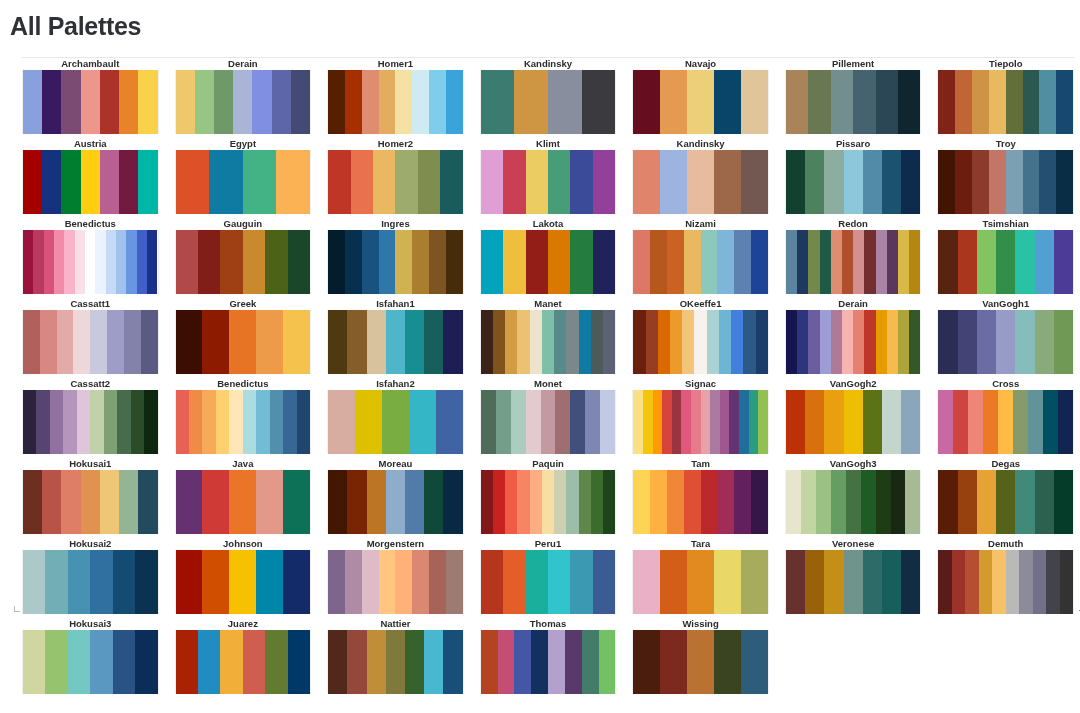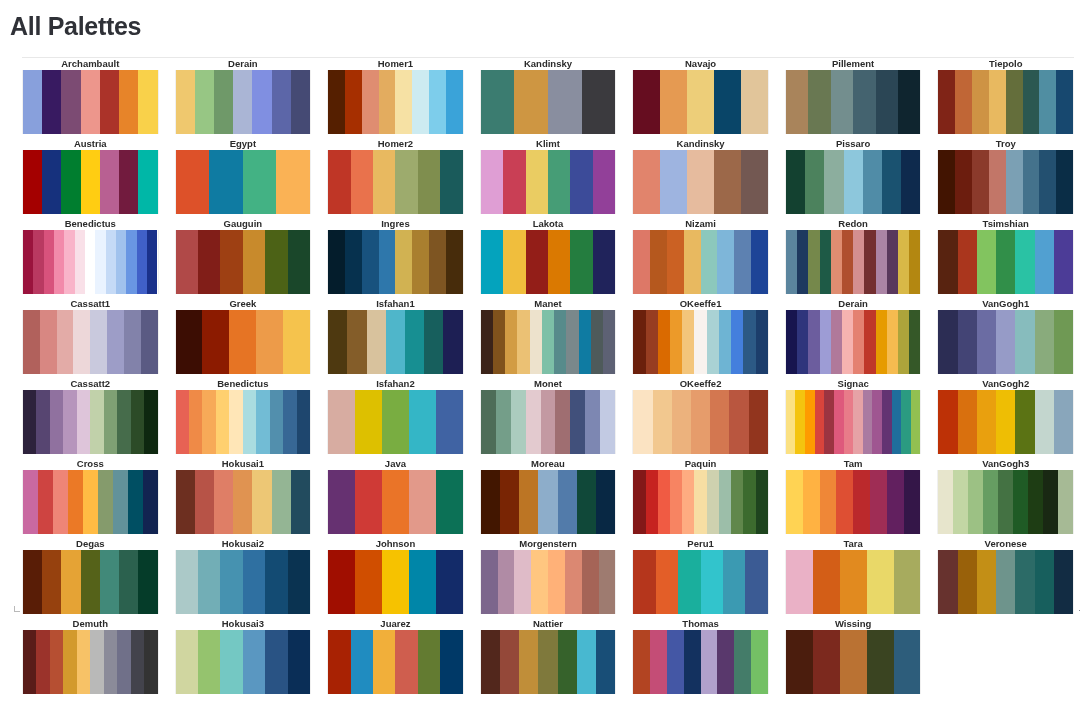--- a/index.html
+++ b/index.html
@@ -494,32 +494,20 @@
         <div class="swatch-strip">
           <div class="swatch" style="background-color: rgb(78, 109, 88);"></div>
           <div class="swatch" style="background-color: rgb(116, 158, 137);"></div>
           <div class="swatch" style="background-color: rgb(171, 204, 190);"></div>
           <div class="swatch" style="background-color: rgb(227, 202, 207);"></div>
           <div class="swatch" style="background-color: rgb(195, 153, 162);"></div>
           <div class="swatch" style="background-color: rgb(159, 110, 113);"></div>
           <div class="swatch" style="background-color: rgb(65, 80, 123);"></div>
           <div class="swatch" style="background-color: rgb(125, 135, 178);"></div>
           <div class="swatch" style="background-color: rgb(194, 202, 227);"></div>
-        </div>
-      </div>
-      <div class="palette-cell">
-        <div class="palette-name">OKeeffe2</div>
-        <div class="swatch-strip">
-          <div class="swatch" style="background-color: rgb(251, 227, 194);"></div>
-          <div class="swatch" style="background-color: rgb(242, 200, 143);"></div>
-          <div class="swatch" style="background-color: rgb(236, 178, 125);"></div>
-          <div class="swatch" style="background-color: rgb(230, 156, 107);"></div>
-          <div class="swatch" style="background-color: rgb(211, 119, 80);"></div>
-          <div class="swatch" style="background-color: rgb(185, 86, 63);"></div>
-          <div class="swatch" style="background-color: rgb(146, 53, 30);"></div>
         </div>
       </div>
       <div class="palette-cell">
         <div class="palette-name">Signac</div>
         <div class="swatch-strip">
           <div class="swatch" style="background-color: rgb(251, 225, 131);"></div>
           <div class="swatch" style="background-color: rgb(244, 196, 15);"></div>
           <div class="swatch" style="background-color: rgb(254, 155, 0);"></div>
           <div class="swatch" style="background-color: rgb(216, 68, 60);"></div>
           <div class="swatch" style="background-color: rgb(155, 52, 65);"></div>

